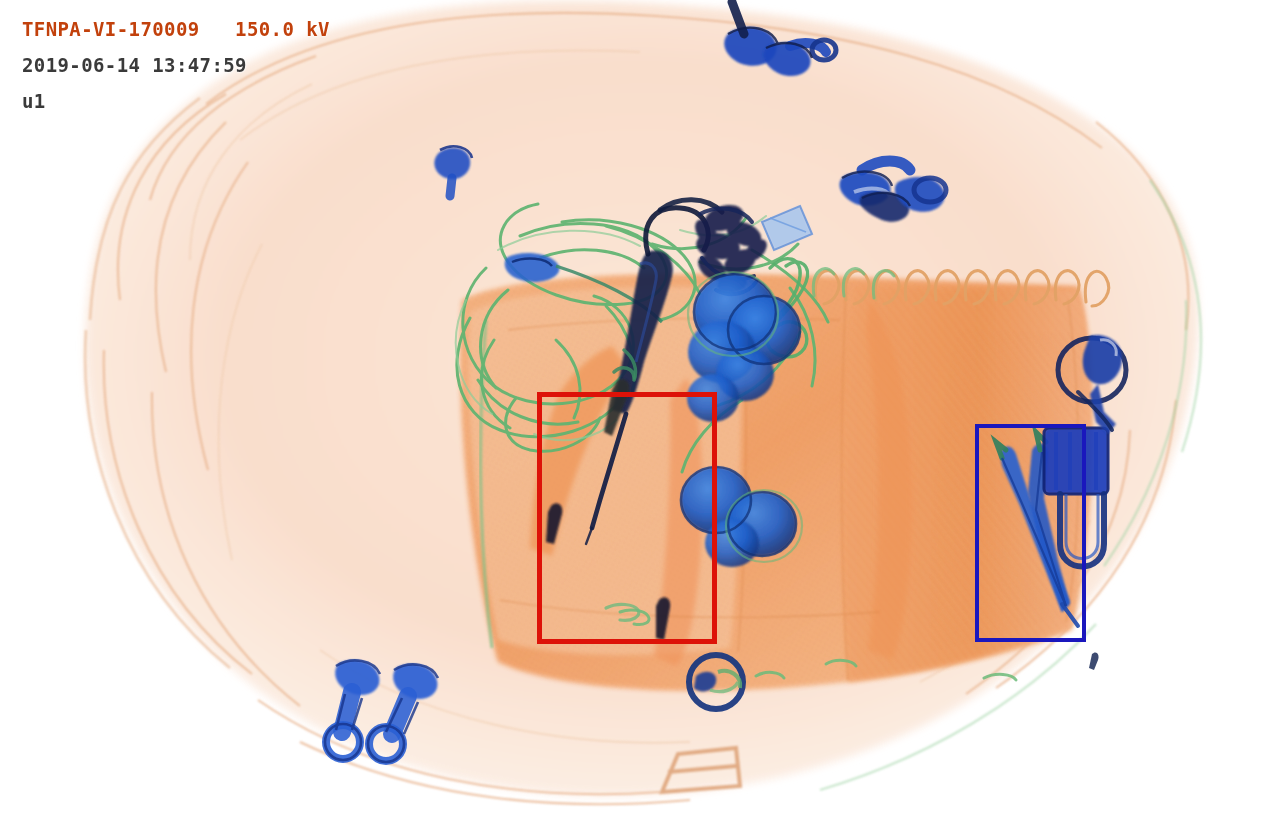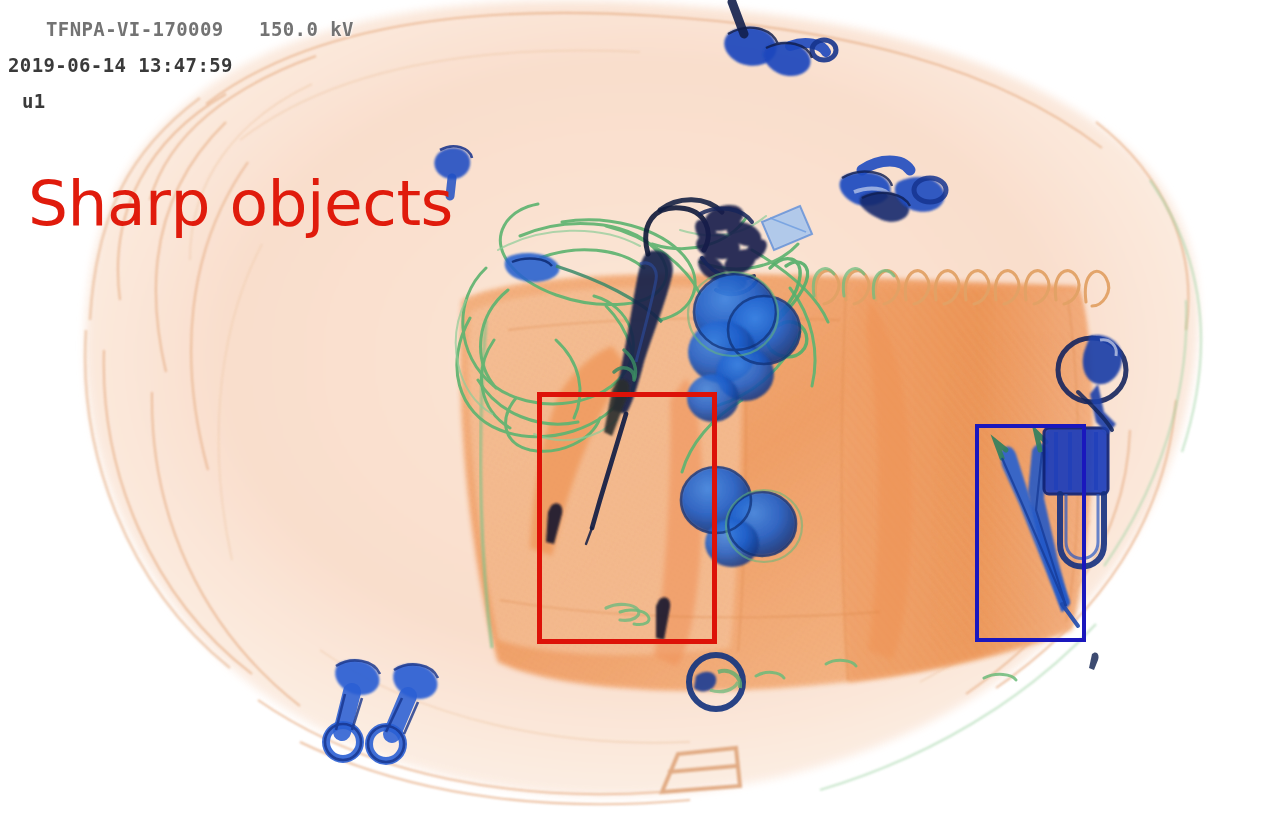--- a/index.html
+++ b/index.html
@@ -22,21 +22,21 @@
     color:#3a3a3a;
     font-family:"DejaVu Sans Mono","Liberation Mono",monospace;
     font-size:19px;
     font-weight:600;
     letter-spacing:.4px;
     white-space:pre;
     line-height:1.0;
     text-shadow:0 0 2px #fff,0 0 3px #fff;
   }
   #hud-line1{left:22px;top:20px;}
-  #hud-line2{left:8px;top:56px;}
+  #hud-line2{left:22px;top:56px;}
   #hud-line3{left:22px;top:92px;text-align:right;}
 
   #threat-label{
     position:absolute;
     left:28px;top:172px;
     font-family:"DejaVu Sans","Liberation Sans",sans-serif;
     font-size:63px;
     font-weight:400;
     color:#e01b0c;
     letter-spacing:-0.5px;
@@ -442,19 +442,18 @@
 
     <g opacity="0.0">
           <rect width="1287" height="827"></rect>
         </g>
   </svg>
   </div>
 
   <div class="bbox" id="bbox-red" style="left: 537px; top: 392px; width: 180px; height: 252px; border: 5px solid rgb(221, 18, 8);"></div>
   <div class="bbox" id="bbox-blue" style="left: 975px; top: 424px; width: 111px; height: 218px; border: 4px solid rgb(26, 23, 189);"></div>
 
-  <div class="hud" id="hud-line1" style="color: #737373; margin-left: 24px;">TFNPA-VI-170009   150.0 kV</div>
+  <div class="hud" id="hud-line1" style="color: #c2410c;">TFNPA-VI-170009   150.0 kV</div>
   <div class="hud" id="hud-line2" style="color: rgb(58, 58, 58);">2019-06-14 13:47:59</div>
   <div class="hud" id="hud-line3" style="color: rgb(58, 58, 58);">u1</div>
 
-  <div id="threat-label" style="color: rgb(224, 27, 12);">Sharp objects</div>
 
 </div>
 
 </body></html>

